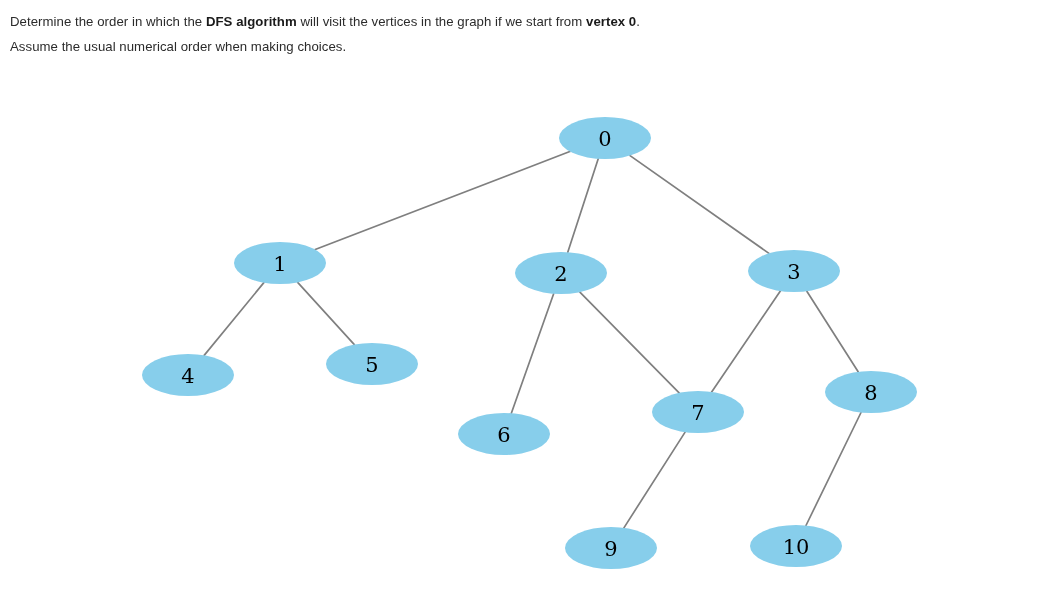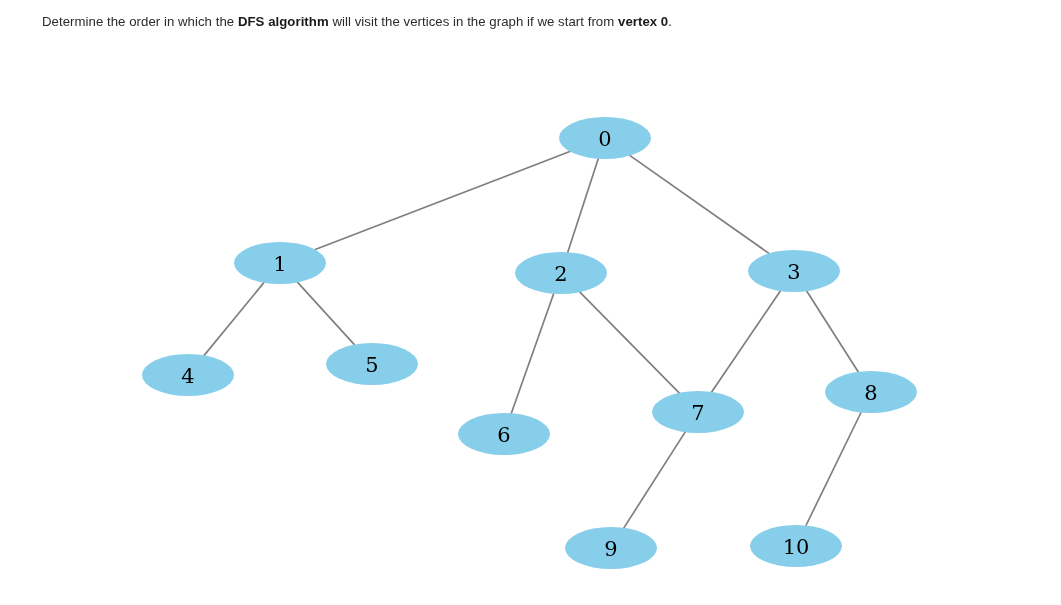--- a/index.html
+++ b/index.html
@@ -17,21 +17,20 @@
   }
 
   
   #prompt-block {
     position: absolute;
     left: 0;
     top: 0;
     width: 960px;
     padding: 9px 0 0 10px;
     box-sizing: border-box;
-    margin-left: 32px;
   }
   .prompt-line {
     font-family: "Liberation Sans", sans-serif;
     font-size: 13.2px;
     line-height: 25px;
     color: #2b2b2b;
     white-space: pre;
     letter-spacing: 0.05px;
   }
   .prompt-line .bold {
@@ -68,20 +67,21 @@
     fill: #000000;
     text-anchor: middle;
     dominant-baseline: central;
   }
 </style>
 </head>
 <body>
 
 <div id="prompt-block">
   <div class="prompt-line"><span>Determine the order in which the </span><span class="bold">DFS algorithm</span><span> will visit the vertices in the graph if we start from </span><span class="bold">vertex 0</span><span>.</span></div>
+  <div class="prompt-line">Assume the usual numerical order when making choices.</div>
 </div>
 
 <div id="graph-figure">
   <svg id="graph-svg" viewBox="0 0 1061 543" xmlns="http://www.w3.org/2000/svg">
     <g id="edge-layer">
         <line class="graph-edge" x1="569.82" y1="89.53" x2="315.18" y2="187.47" stroke="#7f7f7f"></line>
         <line class="graph-edge" x1="598.23" y1="96.77" x2="567.77" y2="190.23" stroke="#7f7f7f"></line>
         <line class="graph-edge" x1="630.04" y1="93.62" x2="768.96" y2="191.38" stroke="#7f7f7f"></line>
         <line class="graph-edge" x1="263.85" y1="220.66" x2="204.15" y2="293.34" stroke="#7f7f7f"></line>
         <line class="graph-edge" x1="297.66" y1="220.39" x2="354.34" y2="282.61" stroke="#7f7f7f"></line>

